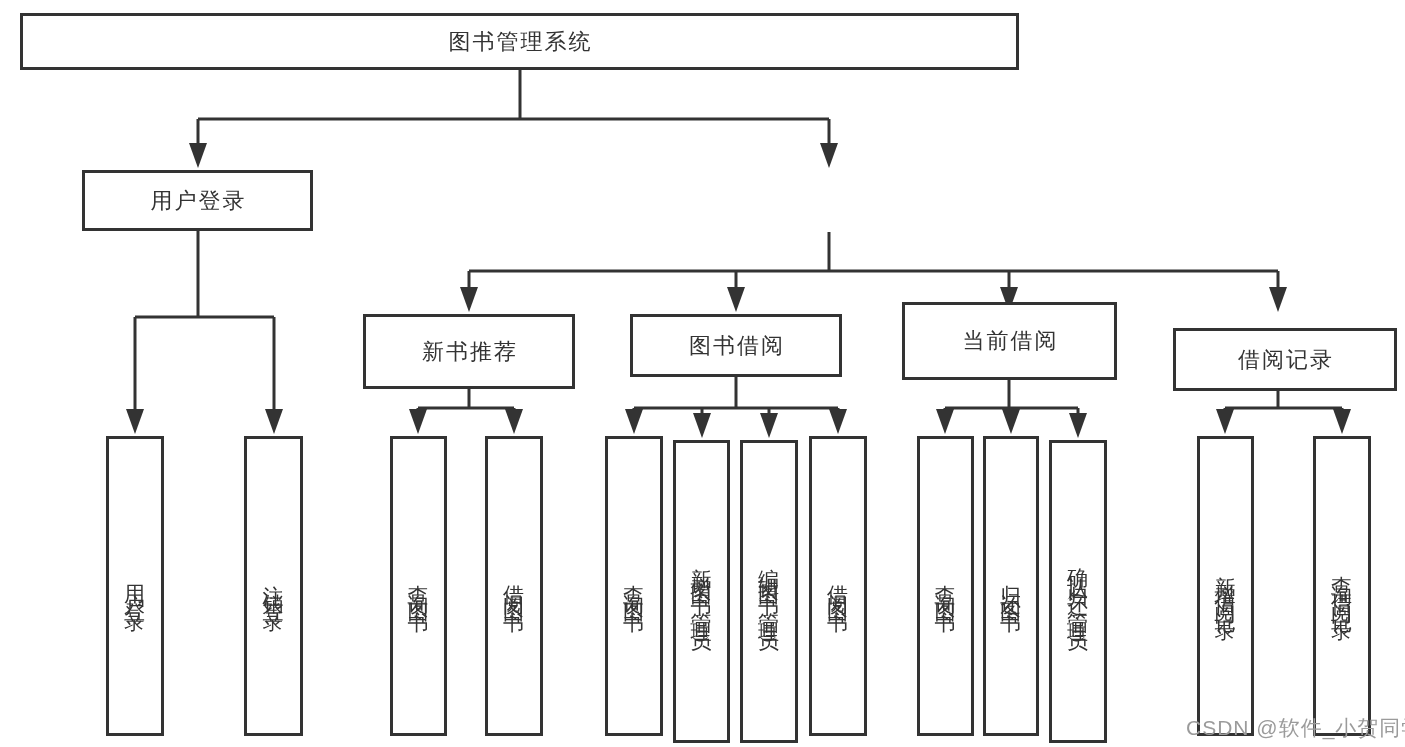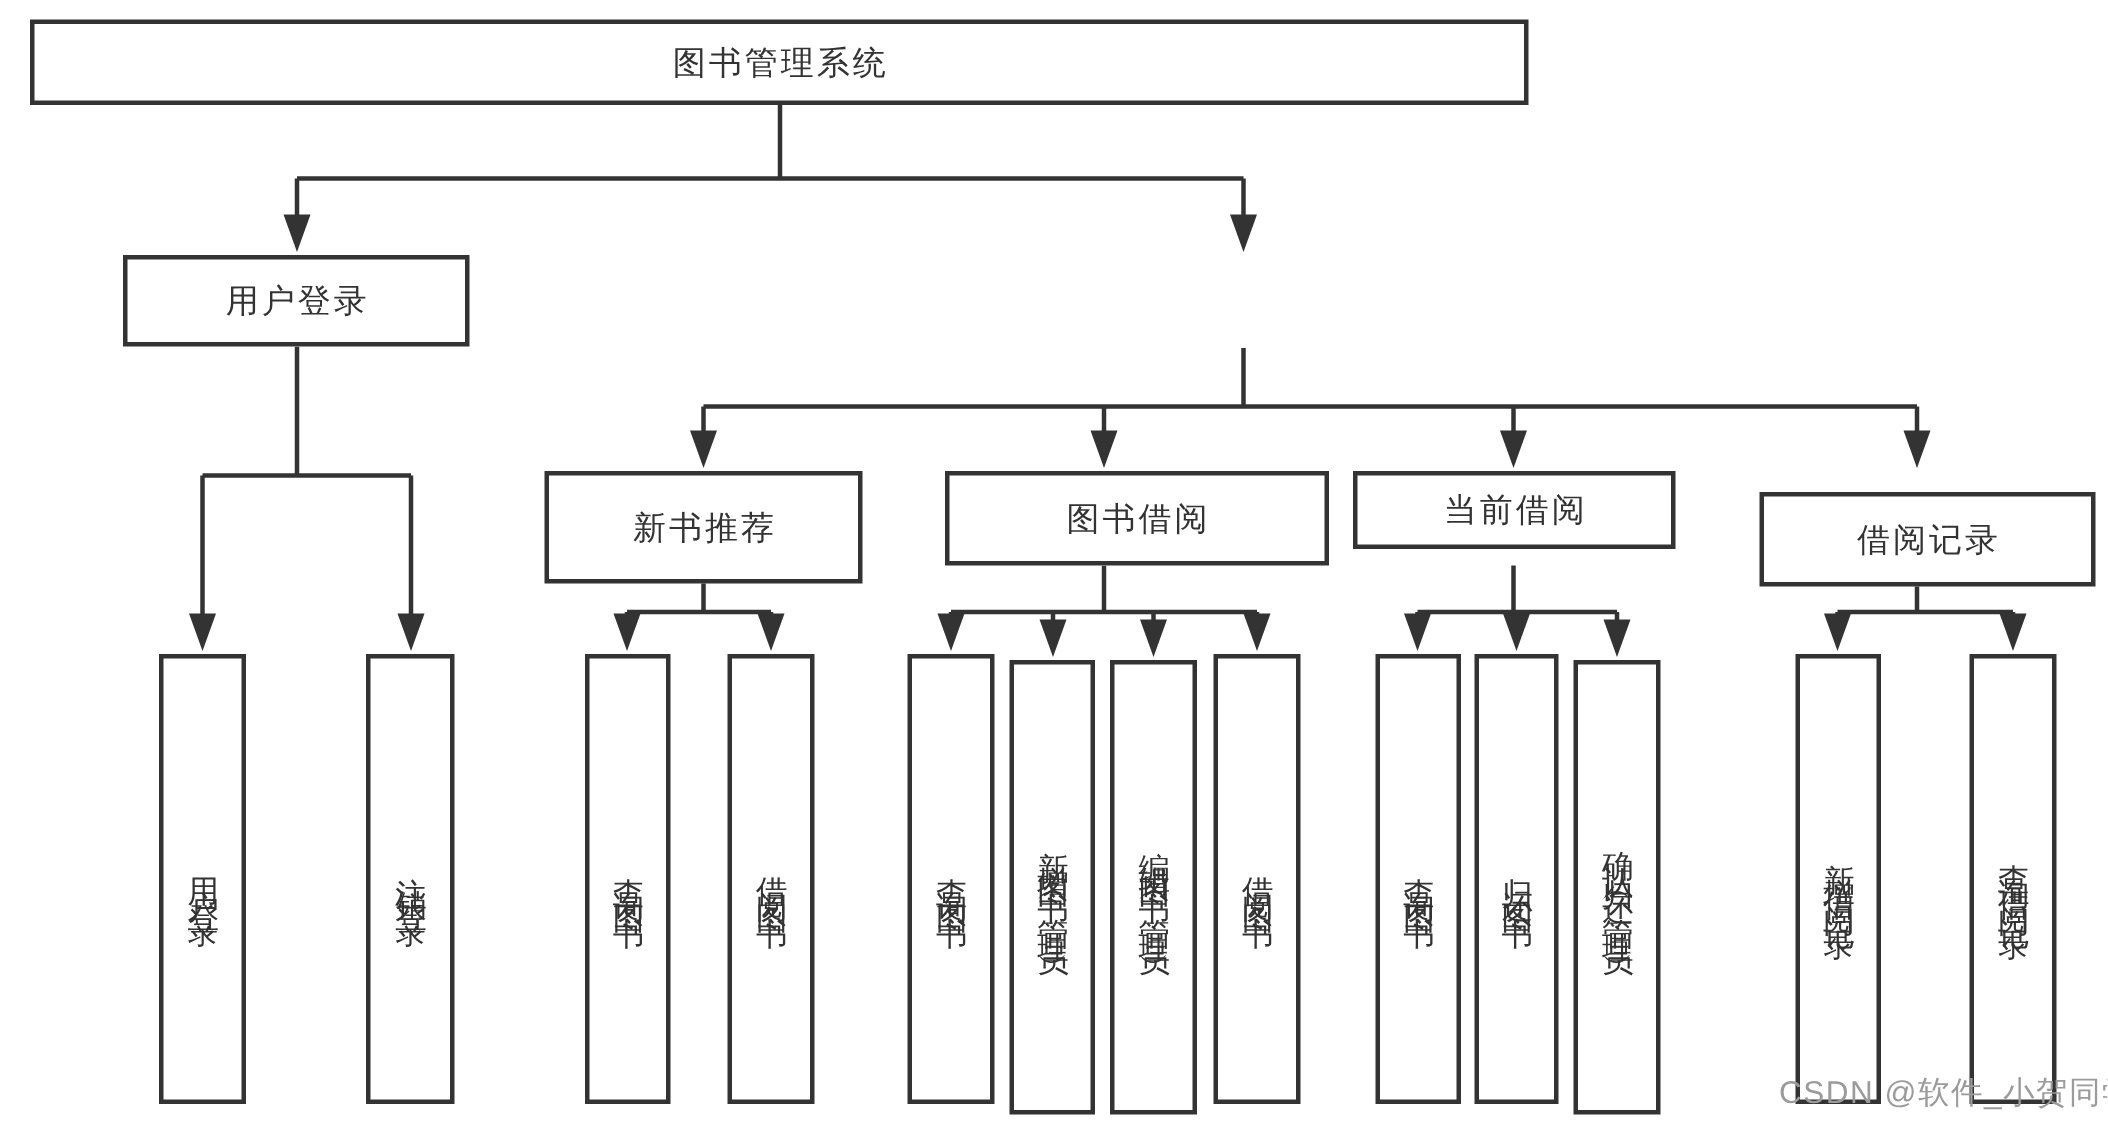--- a/index.html
+++ b/index.html
@@ -109,22 +109,22 @@
       <polygon class="arrow" points="1216,409 1234,409 1225,434"></polygon>
       <polygon class="arrow" points="1333,409 1351,409 1342,434"></polygon>
     </g>
   </svg>
 
   <div class="hnode" style="left:20px;top:13px;width:999px;height:57px">图书管理系统</div>
 
   <div class="hnode" style="left:82px;top:170px;width:231px;height:61px">用户登录</div>
 
   <div class="hnode" style="left:363px;top:314px;width:212px;height:75px">新书推荐</div>
-  <div class="hnode" style="left:630px;top:314px;width:256px;height:63px">图书借阅</div>
-  <div class="hnode" style="left:902px;top:314px;width:215px;height:52px">当前借阅</div>
+  <div class="hnode" style="left:630px;top:314px;width:212px;height:63px">图书借阅</div>
+  <div class="hnode" style="left:902px;top:302px;width:215px;height:78px">当前借阅</div>
   <div class="hnode" style="left:1173px;top:328px;width:224px;height:63px">借阅记录</div>
 
   <div class="vnode" style="left:106px;top:436px;width:58px;height:300px">用户登录</div>
   <div class="vnode" style="left:244px;top:436px;width:59px;height:300px">注销登录</div>
 
   <div class="vnode" style="left:390px;top:436px;width:57px;height:300px">查询图书</div>
   <div class="vnode" style="left:485px;top:436px;width:58px;height:300px">借阅图书</div>
 
   <div class="vnode" style="left:605px;top:436px;width:58px;height:300px">查询图书</div>
   <div class="vnode" style="left:673px;top:440px;width:57px;height:303px">新增图书（管理员）</div>

